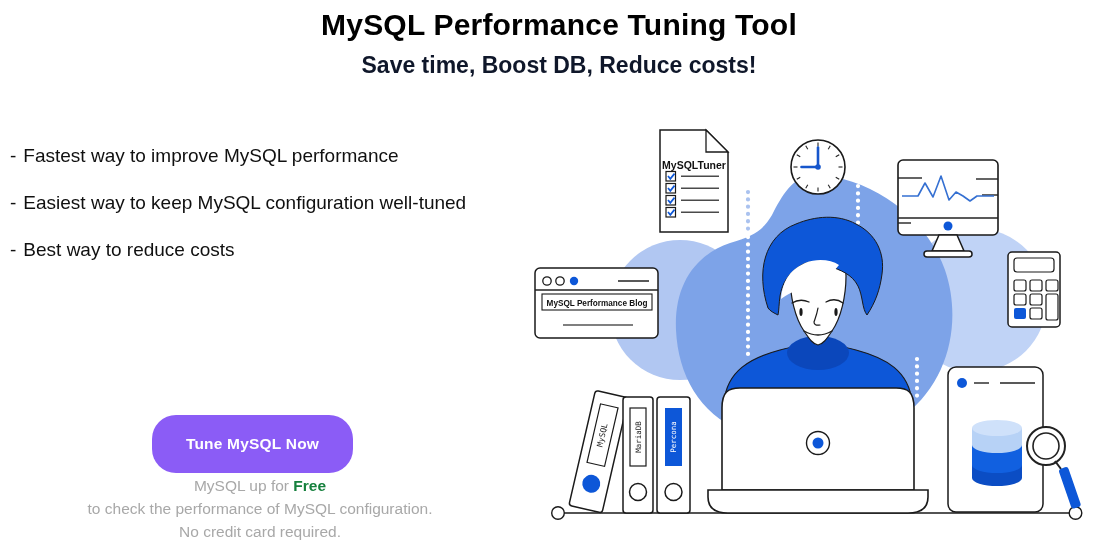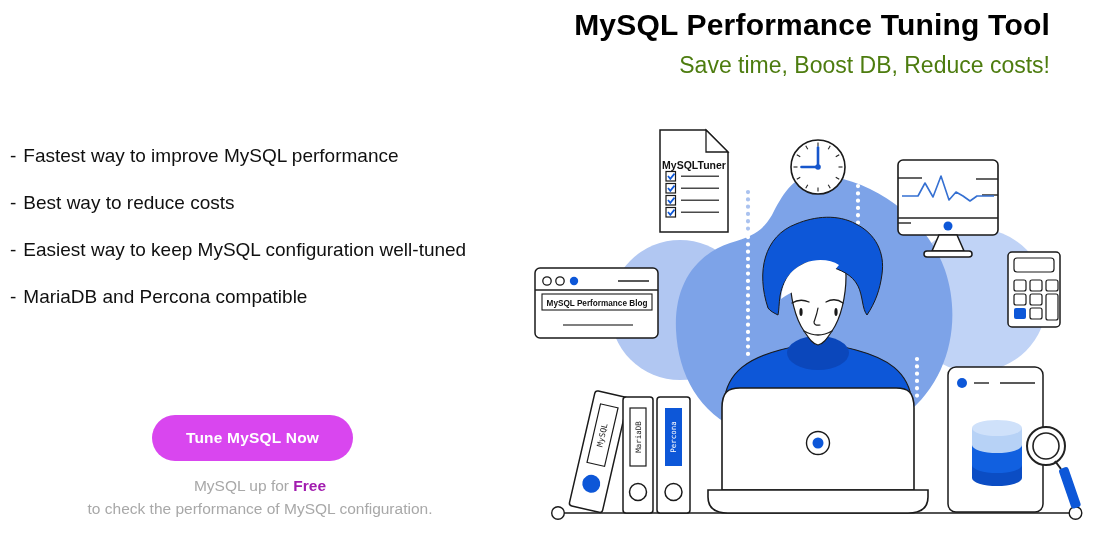--- a/index.html
+++ b/index.html
@@ -1,60 +1,60 @@
 <!DOCTYPE html>
 <html><head>
 <meta charset="utf-8">
 <style>
   html,body{margin:0;padding:0;background:#ffffff;}
   body{
     width:1106px;height:555px;position:relative;overflow:hidden;
     font-family:"Liberation Sans", sans-serif;color:#111;
   }
-  .hero-header{position:absolute;top:8px;left:0;width:1050px;padding-left:68px;box-sizing:border-box;text-align:right;}
+  .hero-header{position:absolute;top:8px;left:0;width:1050px;padding-left:68px;box-sizing:border-box;text-align:center;}
   .hero-title{font-size:30px;font-weight:700;color:#000;margin:0;letter-spacing:.2px;}
-  .hero-subtitle{font-size:23px;font-weight:400;color:#4d7c0f;margin:10px 0 0 0;}
+  .hero-subtitle{font-size:23px;font-weight:700;color:#0f172a;margin:10px 0 0 0;}
   .features{position:absolute;left:10px;top:144px;list-style:none;margin:0;padding:0;}
   .features li{font-size:19px;color:#101010;height:24px;line-height:24px;margin-bottom:23px;white-space:nowrap;}
   .features li .dash{margin-right:7px;}
   .cta-button{
-    position:absolute;left:152px;top:415px;width:201px;height:46px;
-    background:#d946ef;border:none;border-radius:24px;color:#fff;
+    position:absolute;left:152px;top:415px;width:201px;height:58px;
+    background:#8b5cf6;border:none;border-radius:24px;color:#fff;
     font-family:"Liberation Sans",sans-serif;font-size:15.5px;font-weight:700;
     letter-spacing:.2px;cursor:pointer;
   }
   .signup{position:absolute;left:5px;top:474px;width:510px;text-align:center;
     color:#a8a8a8;font-size:15.5px;line-height:23px;}
-  .signup b{font-weight:700;color:#a21caf;}
+  .signup b{font-weight:700;color:#15803d;}
   .illustration{position:absolute;left:530px;top:100px;}
   .dots{stroke-width:4.2;stroke-linecap:round;stroke-dasharray:0.1 7.2;fill:none;}
   .ol{stroke:#1a1a1a;fill:#ffffff;}
   svg text{font-family:"Liberation Sans",sans-serif;}
   svg .mono{font-family:"DejaVu Sans Mono",monospace;}
 </style>
 </head>
 <body>
 
 <header class="hero-header">
   <h1 class="hero-title">MySQL Performance Tuning Tool</h1>
   <div class="hero-subtitle">Save time, Boost DB, Reduce costs!</div>
 </header>
 
 <ul class="features">
   <li><span class="dash">-</span><span>Fastest way to improve MySQL performance</span></li>
+  <li><span class="dash">-</span><span>Easiest way to keep MySQL configuration well-tuned</span></li>
   <li><span class="dash">-</span><span>Best way to reduce costs</span></li>
-  <li><span class="dash">-</span><span>Easiest way to keep MySQL configuration well-tuned</span></li>
-  <li><span class="dash">-</span><span>MariaDB and Percona compatible</span></li>
 </ul>
 
 <button class="cta-button">Tune MySQL Now</button>
 
 <div class="signup">
   <div><span>MySQL up for </span><b>Free</b></div>
   <div>to check the performance of MySQL configuration.</div>
+  <div>No credit card required.</div>
 </div>
 
 <svg class="illustration" width="576" height="455" viewBox="0 0 576 455">
 
   <circle cx="150" cy="210" r="70" fill="#b1c7f2"></circle>
   <circle cx="445" cy="200" r="72" fill="#c0d3f6"></circle>
   <path fill="#7da3e8" d="M285,75 C340,77 395,115 415,170 C432,220 420,280 375,315 C340,342 260,350 210,330 C170,314 148,275 146,230 C144,185 165,155 200,143 C222,136 232,132 242,115 C252,96 262,76 285,75 Z"></path>
 
   <line class="dots" x1="218" y1="92" x2="218" y2="130" stroke="#aac2ef"></line>
   <line class="dots" x1="218" y1="137" x2="218" y2="261" stroke="#ffffff"></line>

